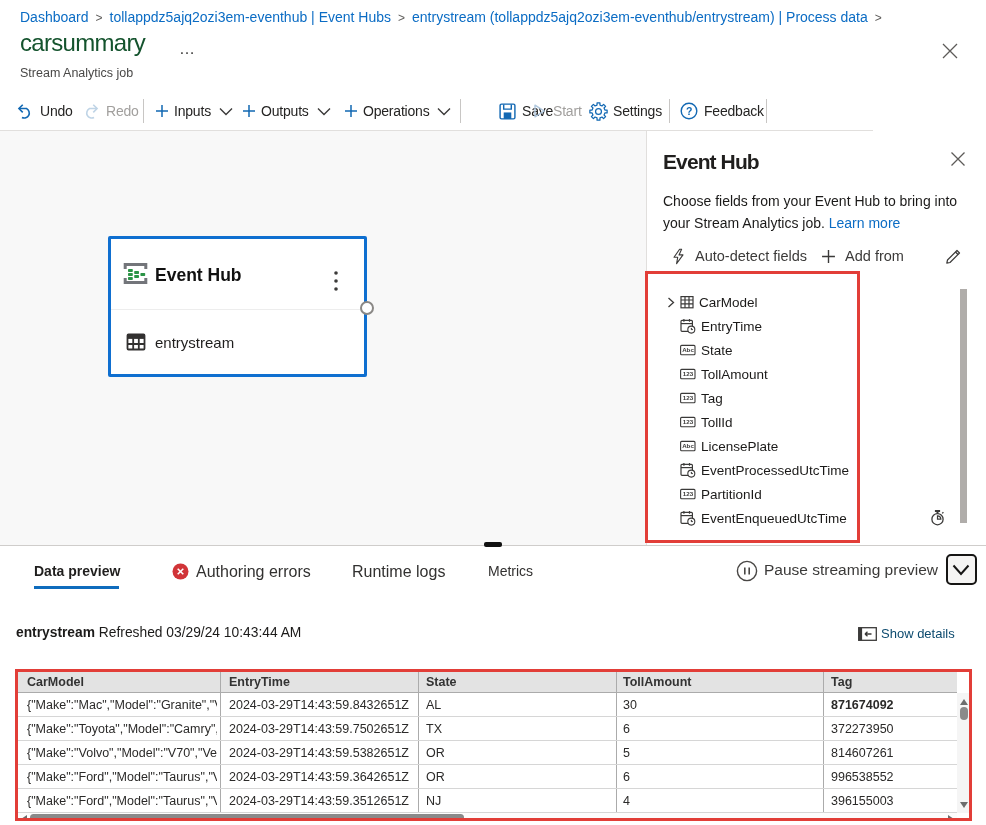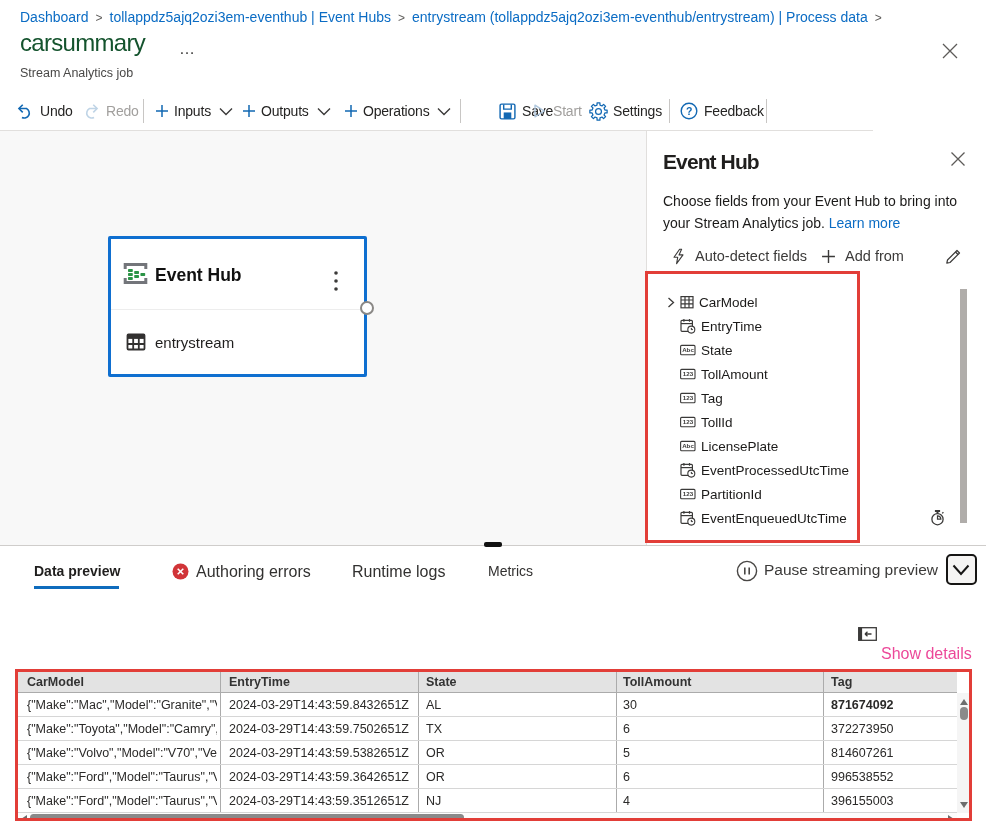--- a/index.html
+++ b/index.html
@@ -241,26 +241,27 @@
     <circle cx="11" cy="11" r="9.6" stroke="#484644" stroke-width="1.4" fill="none"></circle>
     <path d="M8.8 7.5 V14.5 M13.2 7.5 V14.5" stroke="#484644" stroke-width="1.6"></path>
   </svg>
   <div class="abs" style="left:764px;top:561px;font-size:15.5px;color:#3b3a39;">Pause streaming preview</div>
   <div class="abs" style="left:946px;top:554px;width:31px;height:31px;border:2.5px solid #161514;border-radius:5px;background:#f5f4f3;box-sizing:border-box;">
     <svg style="margin:8px 0 0 4px;" width="18" height="13" viewBox="0 0 18 13">
         <path d="M1.5 1.5 L9 10 L16.5 1.5" stroke="#161514" stroke-width="2" fill="none"></path>
       </svg>
   </div>
 
+  <div class="abs" style="left:16px;top:625px;font-size:13.8px;color:#1b1a19;"><b>entrystream</b> Refreshed 03/29/24 10:43:44 AM</div>
   <svg class="abs" style="left:858px;top:627px;" width="19" height="14" viewBox="0 0 19 14">
     <rect x="0.7" y="0.7" width="17.6" height="12.6" stroke="#3b3a39" stroke-width="1.3" fill="none"></rect>
     <rect x="0.7" y="0.7" width="3.4" height="12.6" fill="#3b3a39"></rect>
     <path d="M13.5 7 H7 M7 7 L9.5 4.7 M7 7 L9.5 9.3" stroke="#3b3a39" stroke-width="1.3" fill="none"></path>
   </svg>
-  <div class="abs" style="left:881px;top:626px;font-size:16px;color:#ec4899;margin-top:19px;">Show details</div>
+  <div class="abs" style="left:881px;top:626px;font-size:13px;color:#0c4a6e;">Show details</div>
 
   <div id="dtable" class="abs" style="left:15px;top:669px;width:957px;height:152px;border:3px solid #e23e38;box-sizing:border-box;background:#fff;overflow:hidden;">
 
     <div class="abs" style="left:0;top:0;width:939px;height:21px;background:#e3e3e3;border-bottom:1px solid #ababab;box-sizing:border-box;"></div>
     <div class="tcell th" style="left:9px;top:3px;">CarModel</div>
     <div class="tcell th" style="left:211px;top:3px;">EntryTime</div>
     <div class="tcell th" style="left:408px;top:3px;">State</div>
     <div class="tcell th" style="left:605px;top:3px;">TollAmount</div>
     <div class="tcell th" style="left:813px;top:3px;">Tag</div>
 

